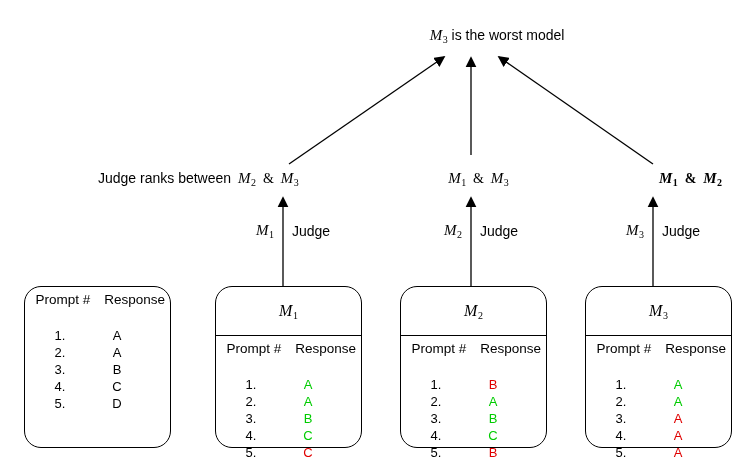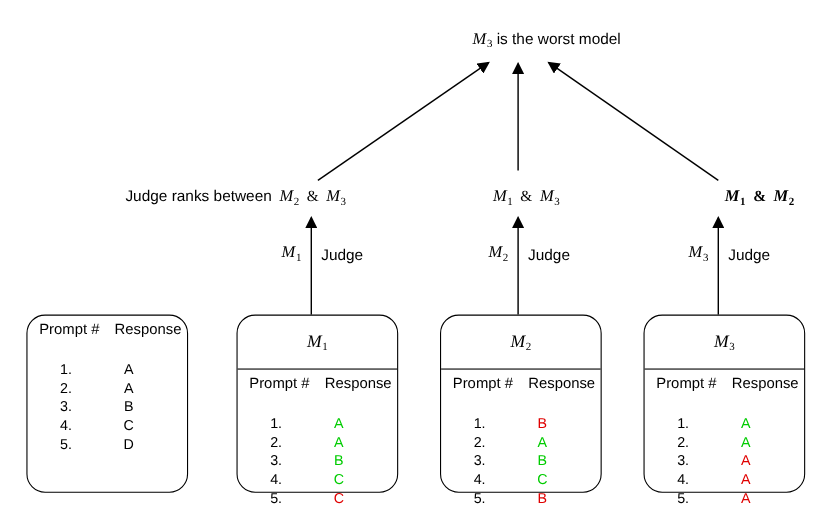--- a/index.html
+++ b/index.html
@@ -44,21 +44,21 @@
   }
   .conclusion .math { font-size: 15px; }
 
   .cmp {
     position: absolute;
     top: 170px;
     font-size: 14px;
     white-space: nowrap;
   }
   .cmp > span { margin-right: 3px; }
-  .cmp-1 { left: 114px; }
+  .cmp-1 { left: 98px; }
   .cmp-2 { left: 480px; transform: translateX(-50%); text-align: center; }
   .cmp-3 { left: 692px; transform: translateX(-50%); font-weight: bold; }
 
   .judge { position: absolute; top: 222px; width: 0; height: 20px; }
   .judge-1 { left: 283px; }
   .judge-2 { left: 471px; }
   .judge-3 { left: 653px; }
   .judge .mname { position: absolute; right: 9px; top: 0; }
   .judge .jlabel { position: absolute; left: 9px; top: 1px; font-size: 14px; white-space: nowrap; }
 

